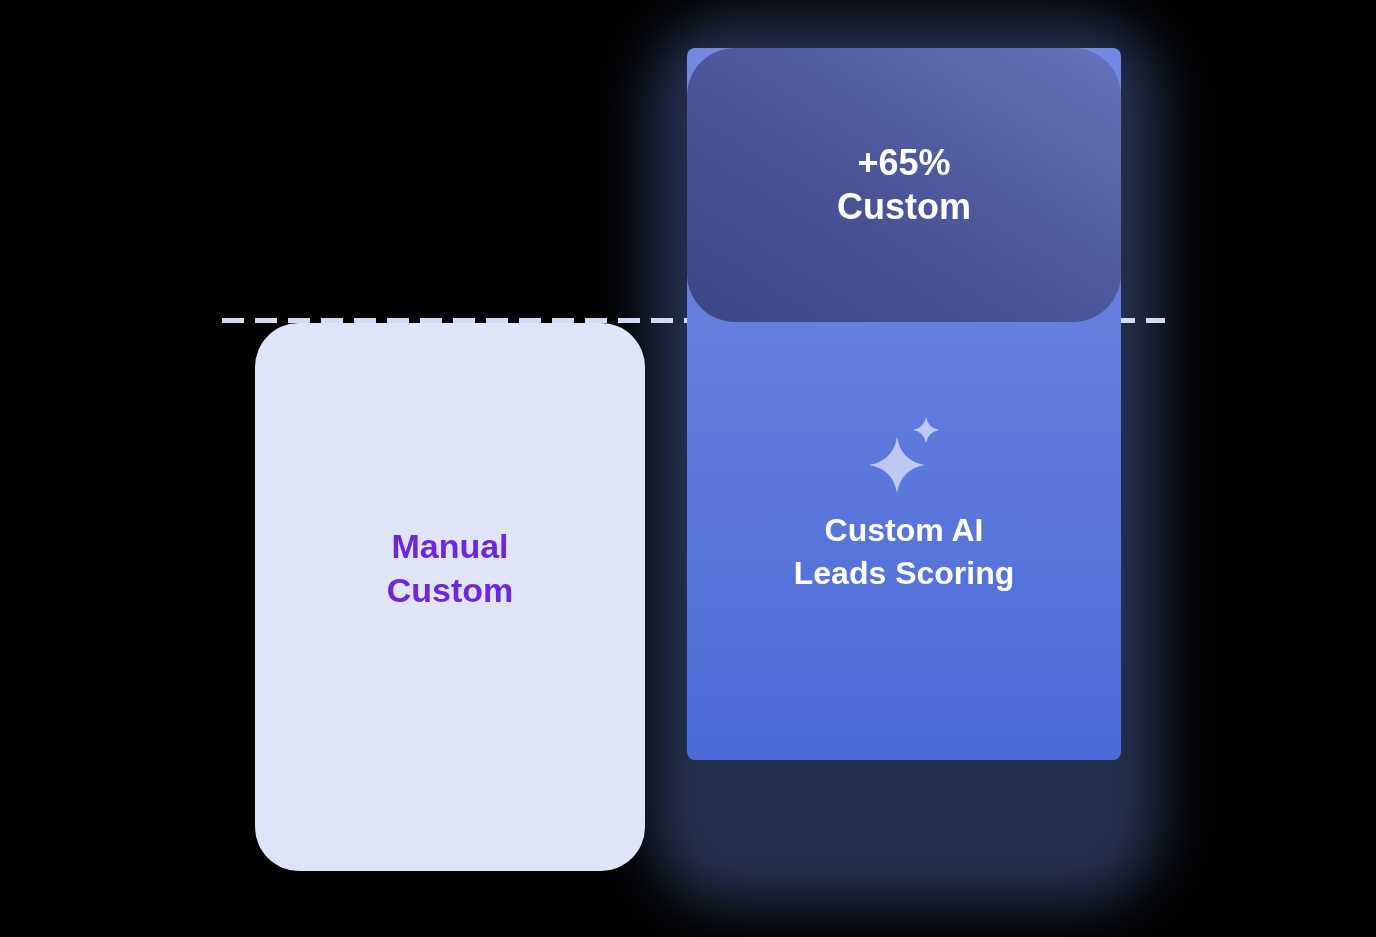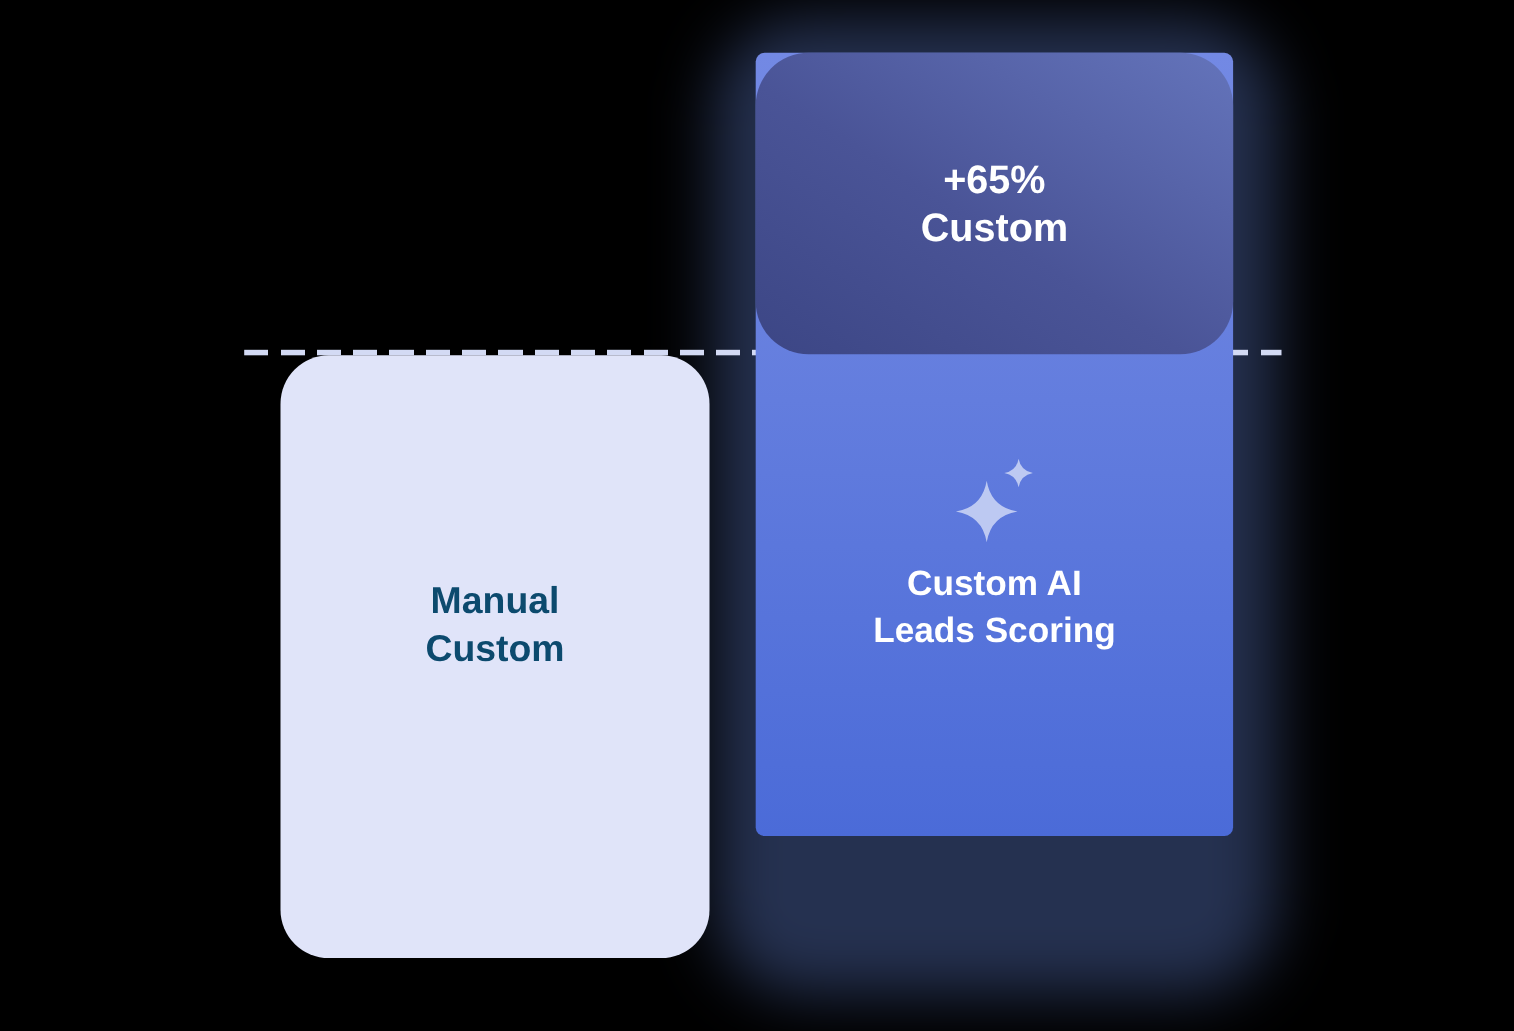--- a/index.html
+++ b/index.html
@@ -42,21 +42,21 @@
     left: 255px; top: 323px;
     width: 390px; height: 548px;
     border-radius: 44px;
     background: #e0e4f9;
     display: flex; flex-direction: column;
     align-items: center; justify-content: center;
     padding-bottom: 58px;
     text-align: center;
   }
   .left-card .line {
-    color: #0c4a6e;
+    color: #6d28d9;
     font-size: 34px;
     line-height: 44px;
   }
 
   
   .right-card {
     left: 687px; top: 48px;
     width: 434px; height: 712px;
     border-radius: 8px;
     background: linear-gradient(180deg, #7389e4 0%, #6780df 35%, #4b6bd8 100%);

